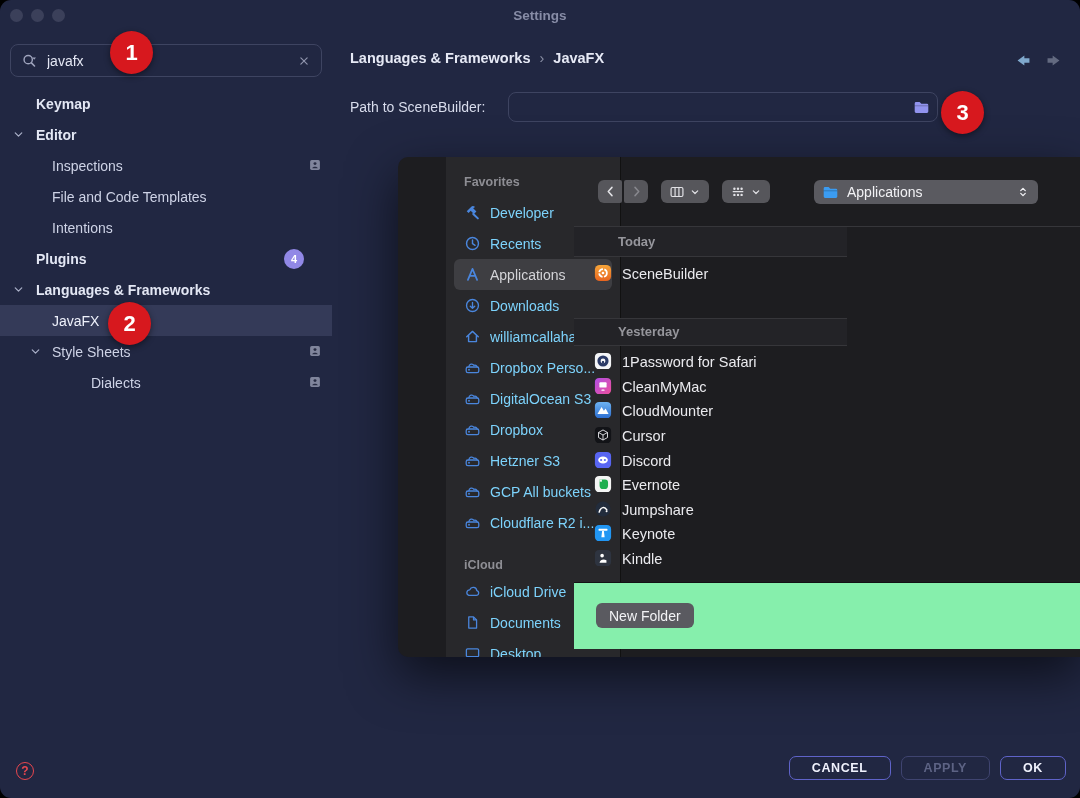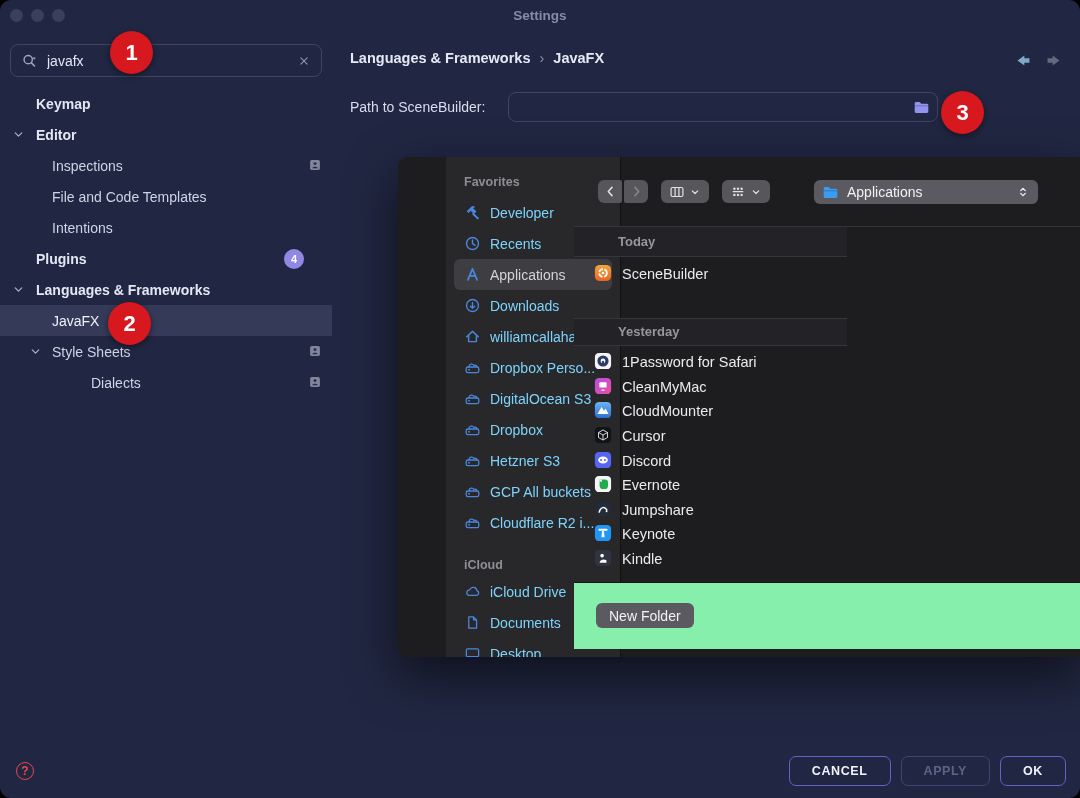--- a/index.html
+++ b/index.html
@@ -52,21 +52,21 @@
   .path-field input { flex:1; background:transparent; border:none; outline:none; height:100%;
     color:#e4e7f4; font-size:13px; padding:0 10px; font-family:inherit; }
   .folder-btn { width:26px; height:24px; margin-right:3px; display:flex; align-items:center; justify-content:center;
     border-radius:5px; cursor:pointer; }
 
   
   .help-btn { position:absolute; left:16px; top:762px; width:18px; height:18px; border-radius:50%;
     border:1.6px solid #e8474f; color:#e8474f; font-size:12px; font-weight:bold;
     display:flex; align-items:center; justify-content:center; }
   .footer-btns { position:absolute; right:14px; top:756px; display:flex; gap:10px; }
-  .btn { height:30px; border-radius:7px; background:transparent; border:1px solid #5f63c9;
+  .btn { height:24px; border-radius:7px; background:transparent; border:1px solid #5f63c9;
     color:#f0f2fd; font-size:12.5px; font-weight:bold; letter-spacing:.6px;
     padding:0 22px; font-family:inherit; cursor:pointer; }
   .btn.disabled { border-color:#3f4470; color:#5d6384; }
 
   
   .file-dialog { position:absolute; left:398px; top:157px; width:682px; height:500px;
     background:#1d1d20; border-radius:10px 0 0 10px; overflow:hidden;
     box-shadow:0 18px 50px rgba(0,0,0,.6); z-index:40; }
   .fd-sidebar { position:absolute; left:0; top:0; bottom:0; width:175px; background:#28282b;
     border-right:1px solid #111; padding:18px 8px 0 8px; overflow:hidden;margin-left:48px; }

